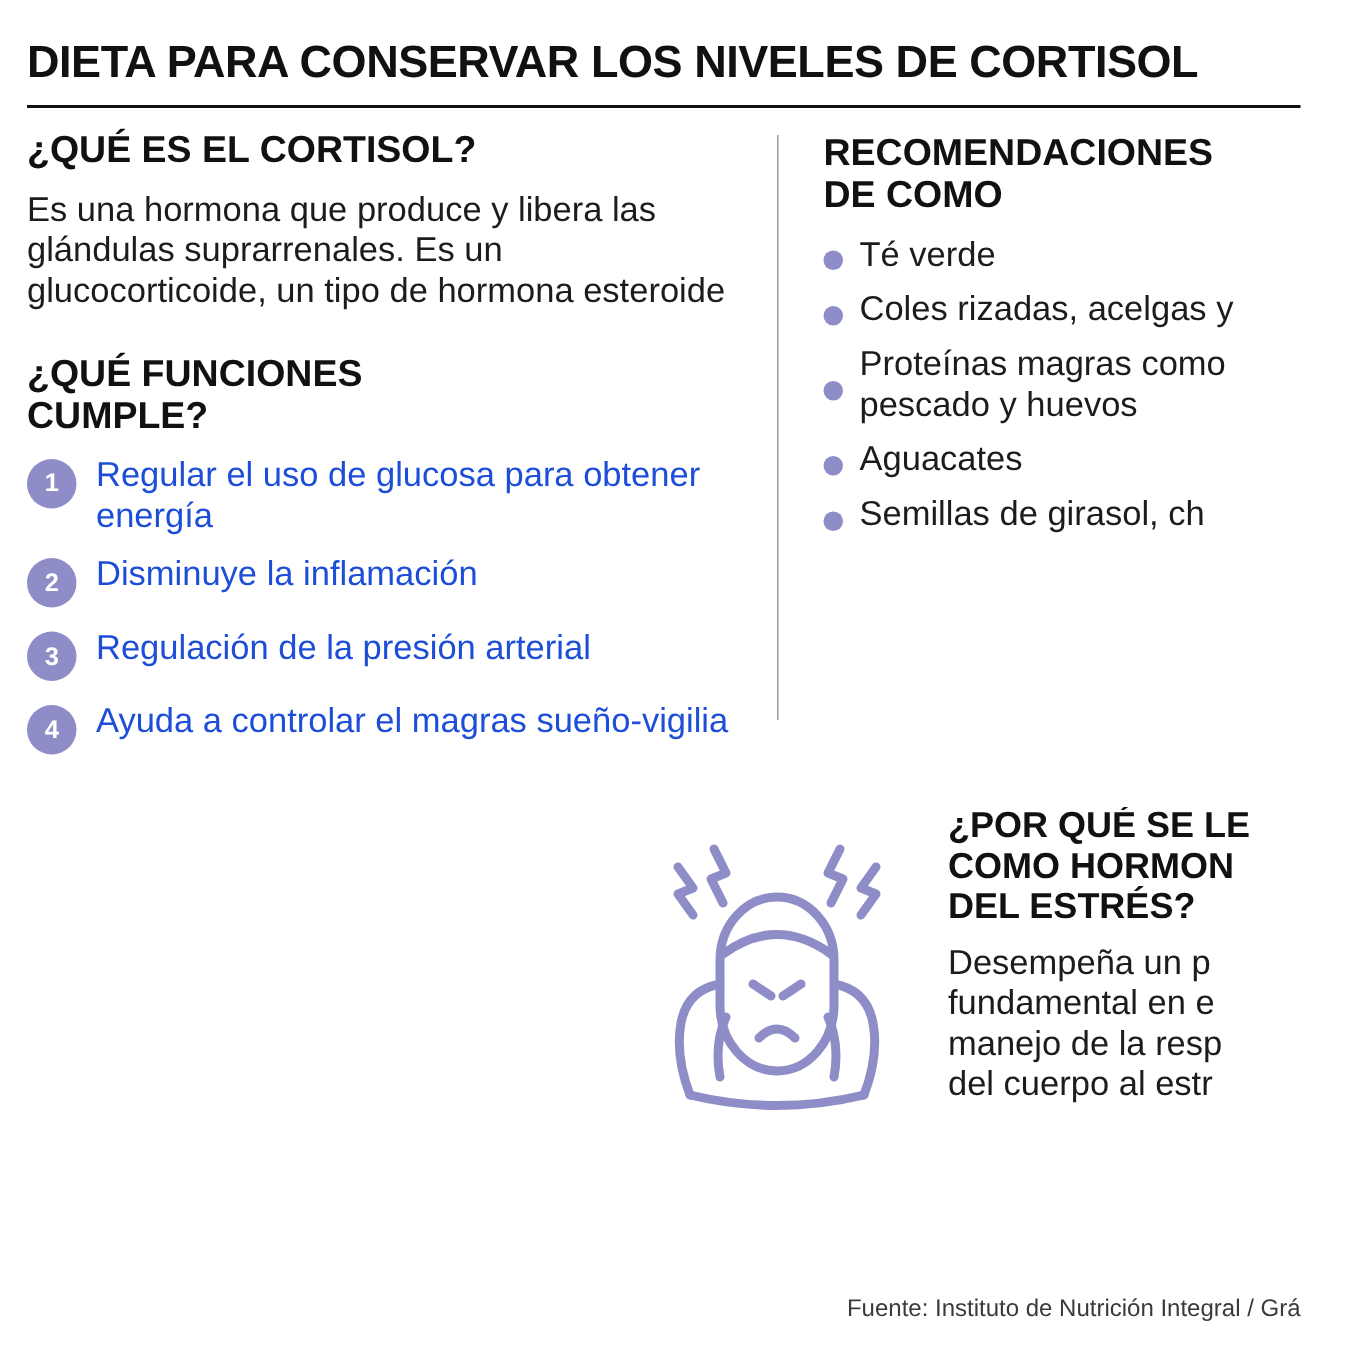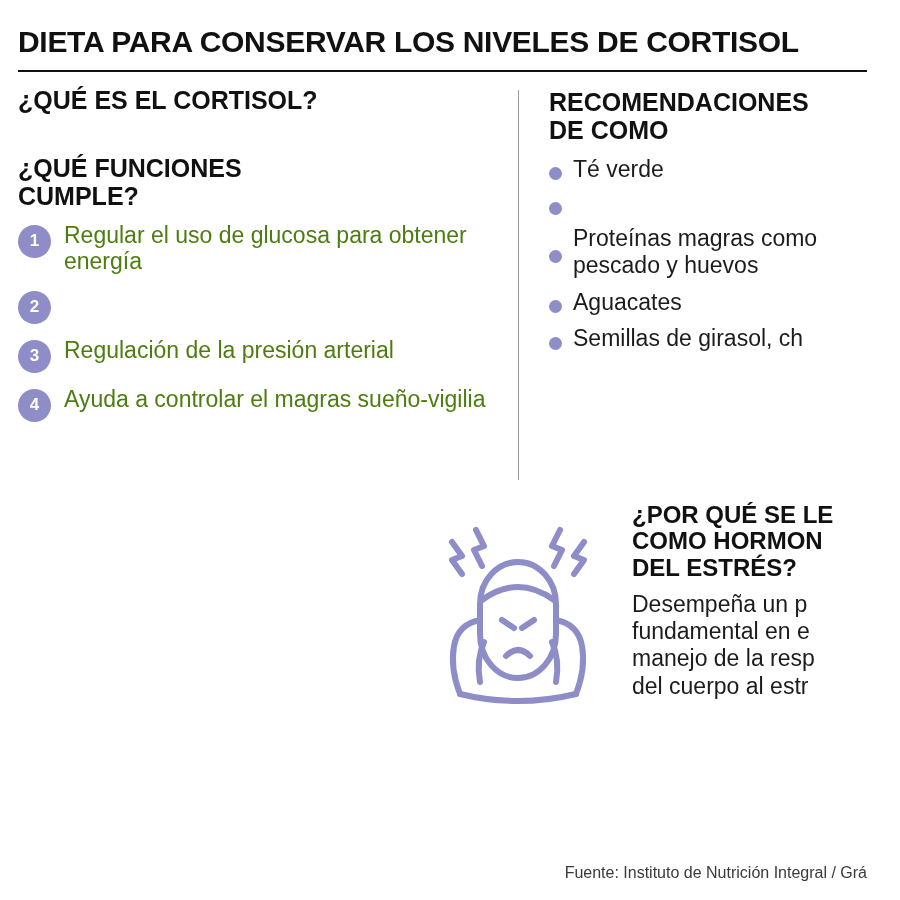--- a/index.html
+++ b/index.html
@@ -112,21 +112,21 @@
     font-weight: bold;
     display: flex;
     align-items: center;
     justify-content: center;
     margin-right: 13px;
     margin-top: 3px;
   }
   .num-text {
     font-size: 23px;
     line-height: 1.16;
-    color: #4d7c0f;
+    color: #1d4ed8;
     white-space: pre-line;
   }
 
   
   ul.bullets {
     list-style: none;
     margin: 4px 0 0 0;
     padding: 0;
   }
   ul.bullets li {
@@ -197,33 +197,35 @@
   <div class="title-wrap">
     <div class="title">DIETA PARA CONSERVAR LOS NIVELES DE CORTISOL</div>
     <div class="title-rule"></div>
   </div>
 
   <div class="columns">
 
     <div class="col-left">
 
       <h2 class="section">¿QUÉ ES EL CORTISOL?</h2>
+      <p class="para">Es una hormona que produce y libera las glándulas suprarrenales. Es un glucocorticoide, un tipo de hormona esteroide</p>
 
       <div class="spacer-lg"></div>
 
       <h2 class="section">¿QUÉ FUNCIONES
 CUMPLE?</h2>
 
       <ol class="numbered">
         <li>
           <span class="num-badge">1</span>
           <span class="num-text">Regular el uso de glucosa para obtener energía</span>
         </li>
         <li>
           <span class="num-badge">2</span>
+          <span class="num-text">Disminuye la inflamación</span>
         </li>
         <li>
           <span class="num-badge">3</span>
           <span class="num-text">Regulación de la presión arterial</span>
         </li>
         <li>
           <span class="num-badge">4</span>
           <span class="num-text">Ayuda a controlar el magras sueño-vigilia</span>
         </li>
       </ol>
@@ -235,20 +237,21 @@
       <h2 class="section right">RECOMENDACIONES
 DE COMO</h2>
 
       <ul class="bullets">
         <li>
           <span class="dot"></span>
           <span class="bullet-text">Té verde</span>
         </li>
         <li>
           <span class="dot"></span>
+          <span class="bullet-text">Coles rizadas, acelgas y</span>
         </li>
         <li>
           <span class="dot"></span>
           <span class="bullet-text">Proteínas magras como pescado y huevos</span>
         </li>
         <li>
           <span class="dot"></span>
           <span class="bullet-text">Aguacates</span>
         </li>
         <li>

